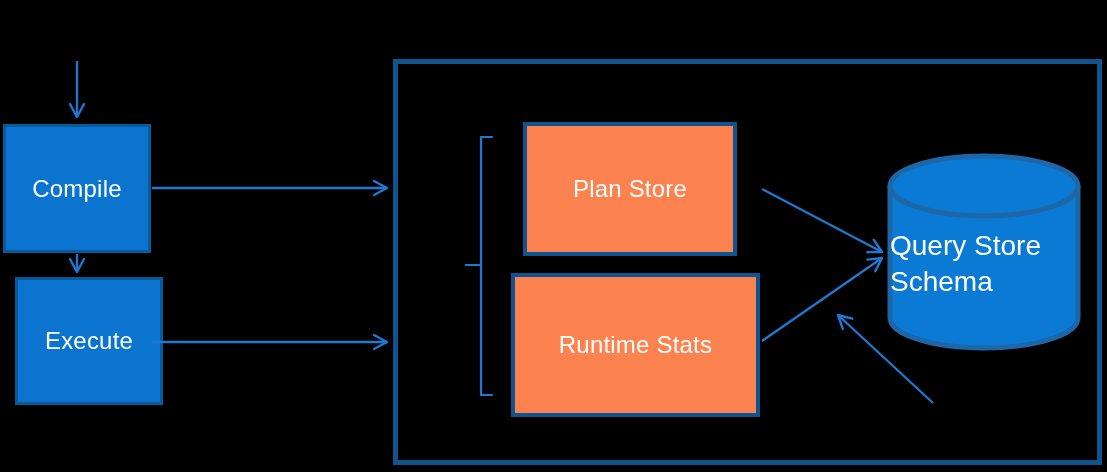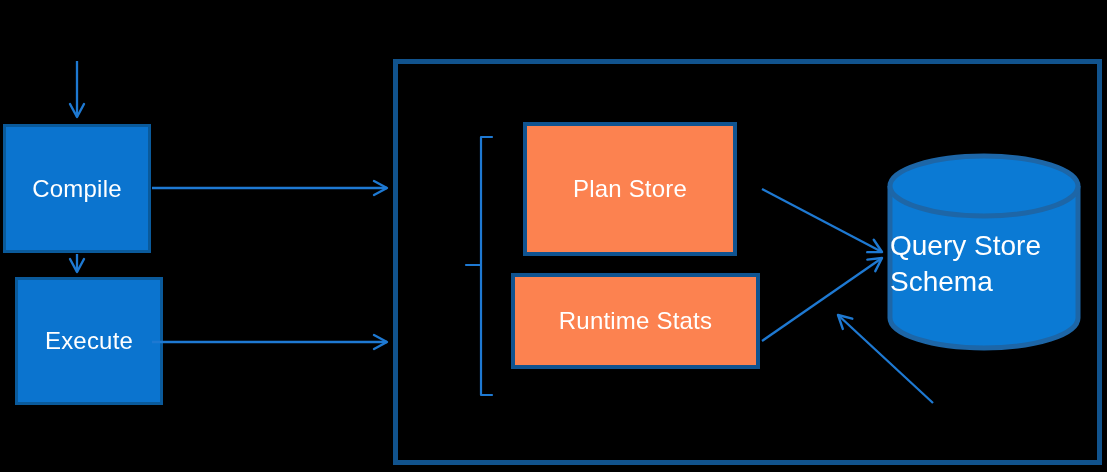--- a/index.html
+++ b/index.html
@@ -30,21 +30,21 @@
     background: #0b74cf;
     border: 3px solid #0a5a9b;
   }
   .orange-box {
     background: #fc8250;
     border: 4px solid #0f5390;
   }
   #node-compile  { left: 3px;   top: 124px; width: 148px; height: 129px; }
   #node-execute  { left: 3px;   top: 277px; width: 148px; height: 128px; margin-left: 12px; }
   #node-plan     { left: 511px; top: 122px; width: 214px; height: 134px; margin-left: 12px; }
-  #node-runtime  { left: 511px; top: 273px; width: 249px; height: 96px; }
+  #node-runtime  { left: 511px; top: 273px; width: 249px; height: 144px; }
   .container-box {
     position: absolute;
     left: 393px; top: 59px;
     width: 709px; height: 406px;
     box-sizing: border-box;
     border: 5px solid #11538d;
     background: transparent;
   }
   .cylinder-wrap {
     position: absolute;

